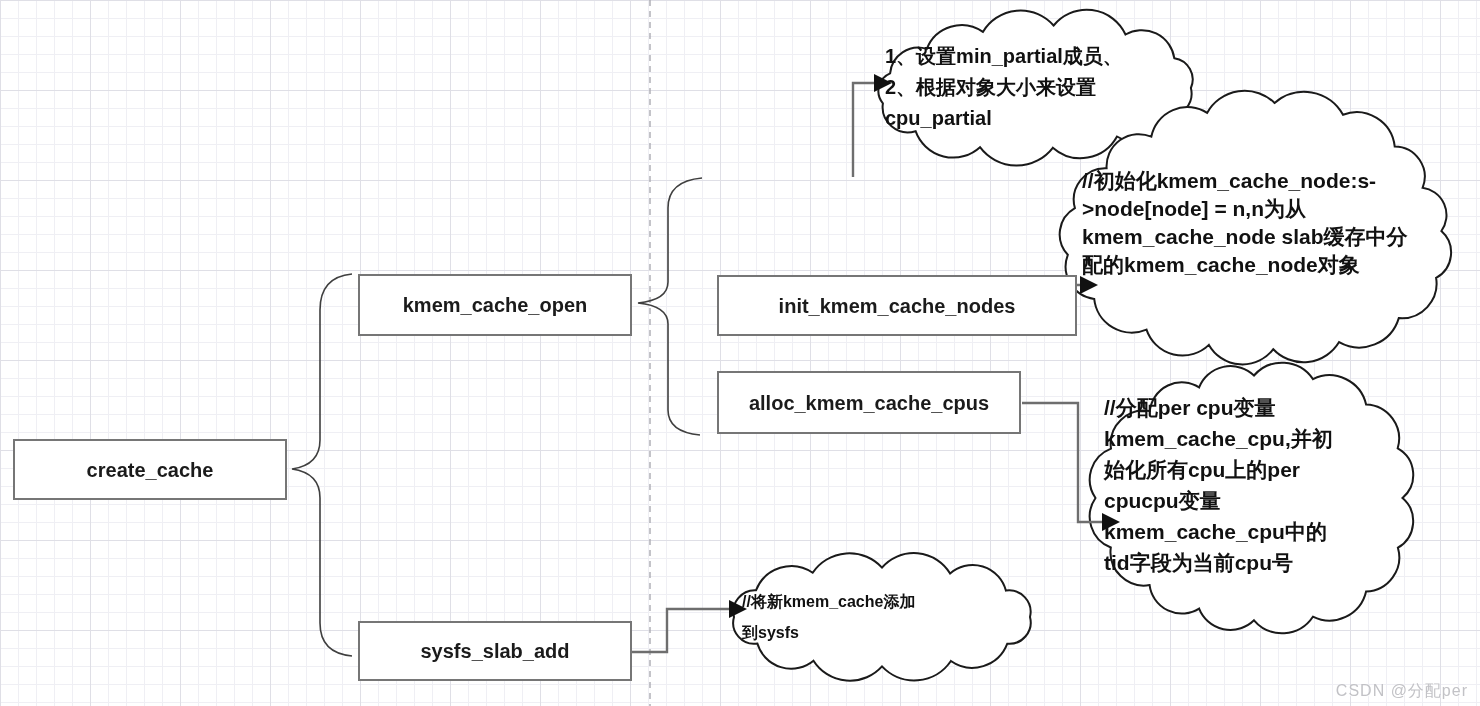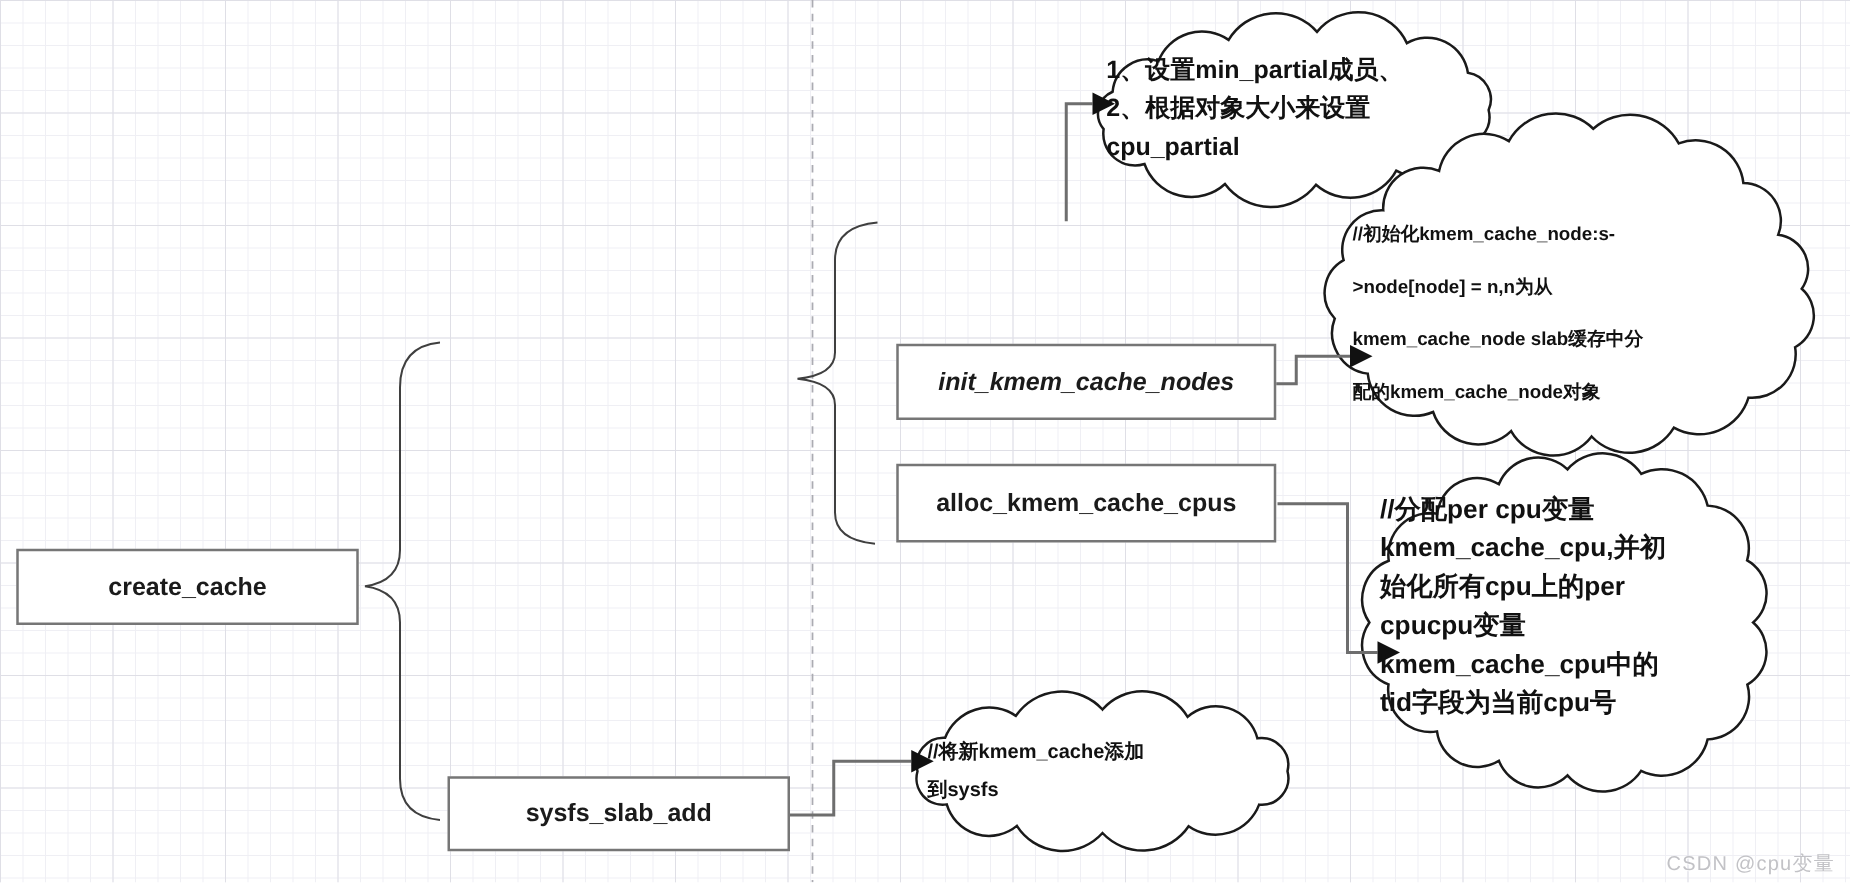--- a/index.html
+++ b/index.html
@@ -26,26 +26,26 @@
     font-weight:700;color:#111111;white-space:pre-line;
   }
   .watermark{
     position:absolute;right:12px;bottom:4px;font-size:16px;color:#c2c2c6;
     text-shadow:0 1px 0 #ffffff;letter-spacing:1px;
   }
   
   #n-create{left:13px;top:439px;width:274px;height:61px;}
   #n-open{left:358px;top:274px;width:274px;height:62px;}
   #n-setpartial{left:717px;top:176px;width:273px;height:64px;}
-  #n-initnodes{left:717px;top:275px;width:304px;height:61px;font-style:italic;}
+  #n-initnodes{left:717px;top:275px;width:360px;height:61px;}
   #n-alloccpus{left:717px;top:371px;width:304px;height:63px;}
   #n-sysfs{left:358px;top:621px;width:274px;height:60px;}
   
   #t-cloud1{left:885px;top:41px;width:300px;font-size:20px;line-height:31px;}
-  #t-cloud2{left:1082px;top:167px;width:352px;font-size:15px;line-height:42px;}
+  #t-cloud2{left:1082px;top:167px;width:352px;font-size:21px;line-height:28px;}
   #t-cloud3{left:1104px;top:392px;width:300px;font-size:21px;line-height:31px;}
   #t-cloud4{left:742px;top:586px;width:280px;font-size:16px;line-height:31px;}
 </style>
 </head>
 <body>
 
 <div class="canvas">
 
   <svg class="layer" viewBox="0 0 1480 706">
 
@@ -67,34 +67,35 @@
     <polygon points="1098,285 1080,276 1080,294" fill="#111111"></polygon>
 
     <path d="M1022,403 L1078,403 L1078,522 L1102,522" stroke="#6e6e6e" stroke-width="2.4" fill="none"></path>
     <polygon points="1120,522 1102,513 1102,531" fill="#111111"></polygon>
 
     <path d="M632,652 L667,652 L667,609 L729,609" stroke="#6e6e6e" stroke-width="2.4" fill="none"></path>
     <polygon points="747,609 729,600 729,618" fill="#111111"></polygon>
   </svg>
 
   <div class="node" id="n-create">create_cache</div>
+  <div class="node" id="n-open">kmem_cache_open</div>
   <div class="node" id="n-initnodes">init_kmem_cache_nodes</div>
   <div class="node" id="n-sysfs">sysfs_slab_add</div>
   <div class="node" id="n-alloccpus">alloc_kmem_cache_cpus</div>
 
   <div class="cloud-text" id="t-cloud1">1、设置min_partial成员、
 2、根据对象大小来设置
 cpu_partial</div>
   <div class="cloud-text" id="t-cloud2">//初始化kmem_cache_node:s-
 &gt;node[node] = n,n为从
 kmem_cache_node slab缓存中分
 配的kmem_cache_node对象</div>
   <div class="cloud-text" id="t-cloud3">//分配per cpu变量
 kmem_cache_cpu,并初
 始化所有cpu上的per
 cpucpu变量
 kmem_cache_cpu中的
 tid字段为当前cpu号</div>
   <div class="cloud-text" id="t-cloud4">//将新kmem_cache添加
 到sysfs</div>
 
-  <div class="watermark">CSDN @cpu变量</div>
+  <div class="watermark">CSDN @分配per</div>
 </div>
 
 </body></html>

